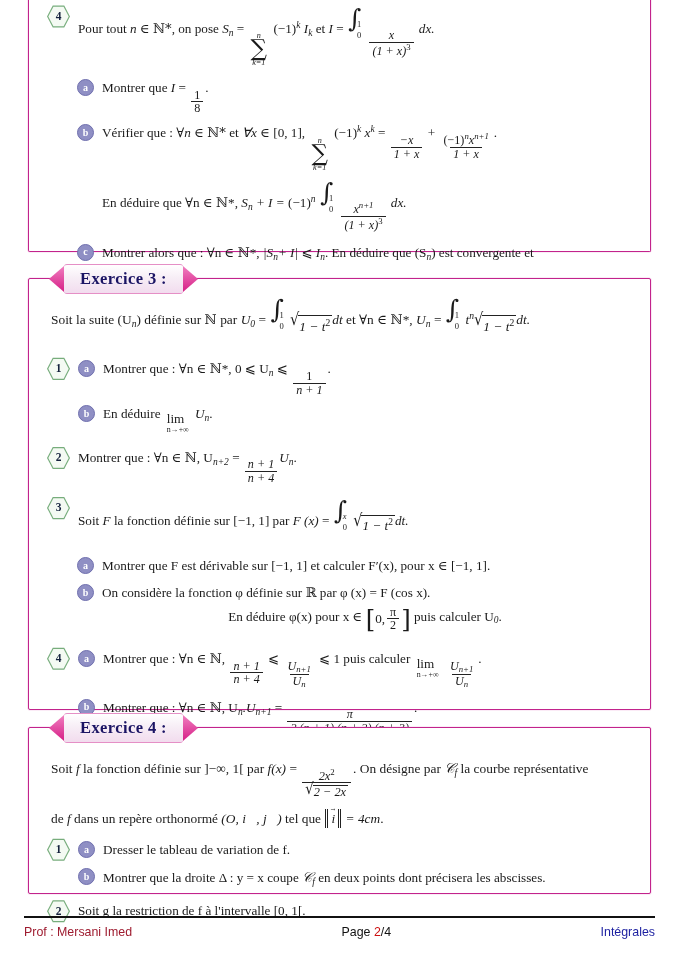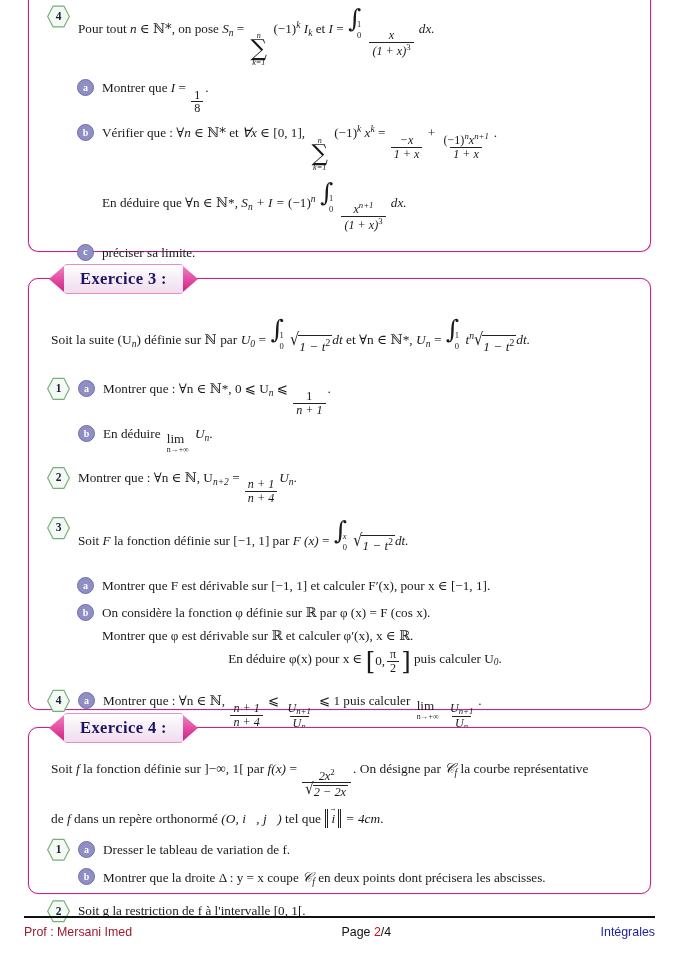--- a/index.html
+++ b/index.html
@@ -21,21 +21,21 @@
     inset: 0;
     padding: 0;
   }
 
   
   .exbox {
     position: absolute;
     left: 28px;
     right: 28px;
     border: 1.6px solid #c2238c;
-    border-radius: 10px;
+    border-radius: 2px;
     background: #ffffff;
     box-sizing: border-box;
     box-shadow: 0 0 0 0.6px rgba(230,140,200,.35);
   }
   .exbox.top {
     top: -18px;
     border-top: none;
     border-top-left-radius: 0;
     border-top-right-radius: 0;
     height: 270px;
@@ -444,37 +444,44 @@
               <span class="den"><span class="m">(1 + x)</span><span class="sup">3</span></span>
             </span>
             <span class="m">dx.</span>
           </div>
         </div>
       </div>
 
       <div class="sub nest">
         <span class="dot">c</span>
         <div class="sub-body">
+          <div class="q-line">
+            <span>Montrer alors que :</span>
+            <span>∀n ∈ ℕ*,</span>
+            <span class="m">|S</span><span class="sub2 m">n</span><span class="m">+ I|</span>
+            <span>⩽</span>
+            <span class="m">I</span><span class="sub2 m">n</span><span>. En déduire que (S</span><span class="sub2 m">n</span><span>) est convergente et</span>
+          </div>
           <div class="q-line">préciser sa limite.</div>
         </div>
       </div>
 
     </div>
   </div>
 
   <div class="exbox ex3">
     <div class="banner">
       <span class="flag left"></span>
       <span class="banner-pill">
         <span class="banner-title">Exercice 3 :</span>
       </span>
       <span class="flag right"></span>
     </div>
 
-    <div class="content" style="padding-top:32px;">
+    <div class="content" style="padding-top:12px;">
 
       <div class="lead">
         <span>Soit la suite (U</span><span class="sub2 m">n</span><span>) définie sur ℕ par</span>
         <span class="m">U</span><span class="sub2 m">0</span>
         <span>=</span>
         <span class="intwrap">
           <span class="intsym">∫</span>
           <span class="intlimits">
             <span class="top">1</span>
             <span class="bot">0</span>
@@ -578,21 +585,20 @@
 
       <div class="sub nest" style="margin-top:10px;">
         <span class="dot">a</span>
         <div class="sub-body">Montrer que F est dérivable sur [−1, 1] et calculer F′(x), pour x ∈ [−1, 1].</div>
       </div>
 
       <div class="sub nest">
         <span class="dot">b</span>
         <div class="sub-body">
           <div class="q-line">On considère la fonction φ définie sur ℝ par φ (x) = F (cos x).</div>
-          <div class="q-line">Montrer que φ est dérivable sur ℝ et calculer φ′(x), x ∈ ℝ.</div>
           <div class="q-line" style="margin-top:3px;text-align:center;">
             <span>En déduire φ(x) pour x ∈</span>
             <span class="bracket-pair">
               <span class="brk">[</span>
               <span>0,</span>
               <span class="frac" style="vertical-align:middle;">
                 <span class="num">π</span>
                 <span class="den">2</span>
               </span>
               <span class="brk">]</span>

